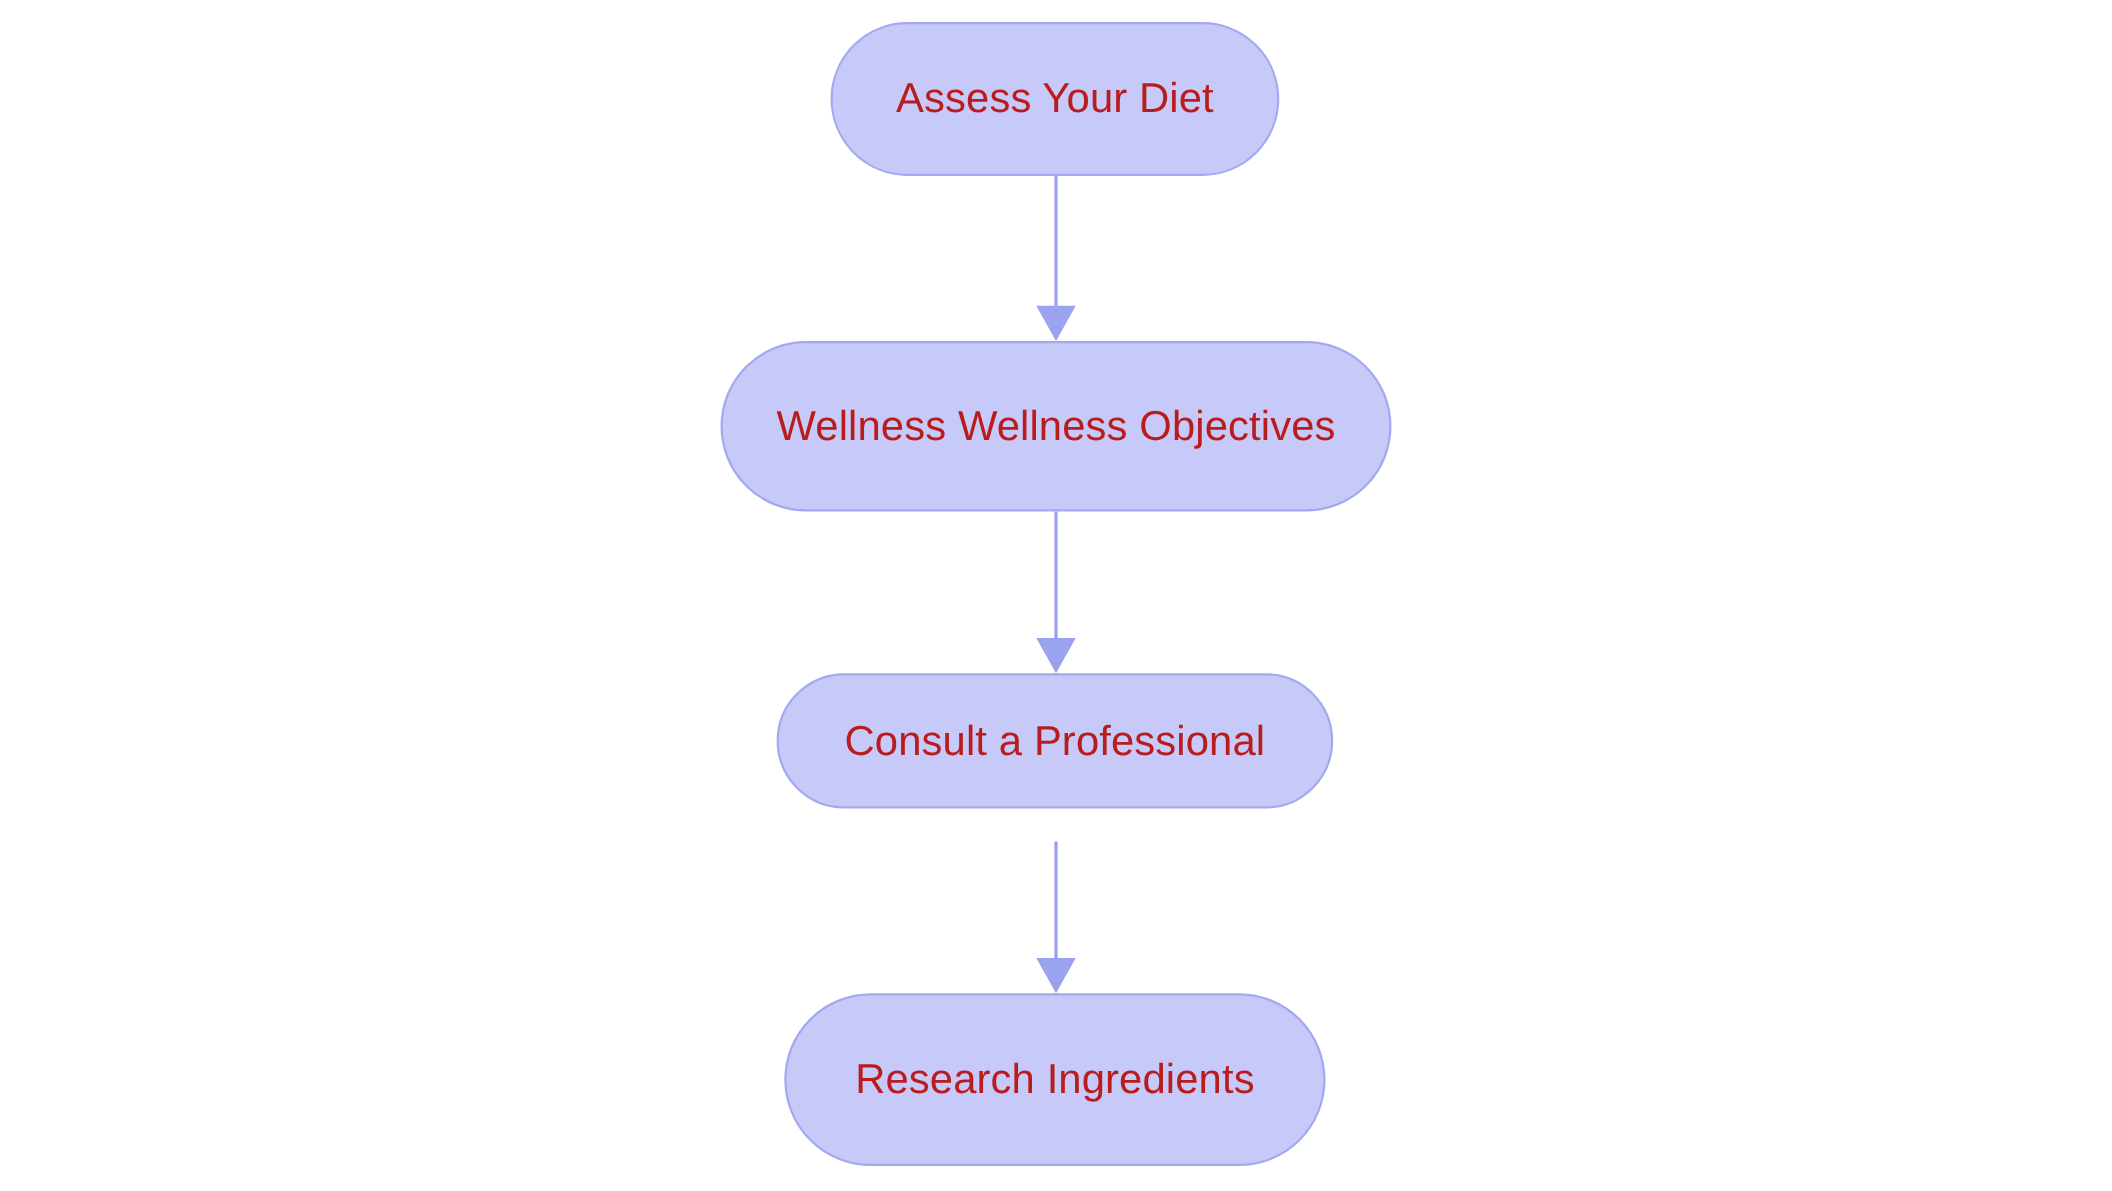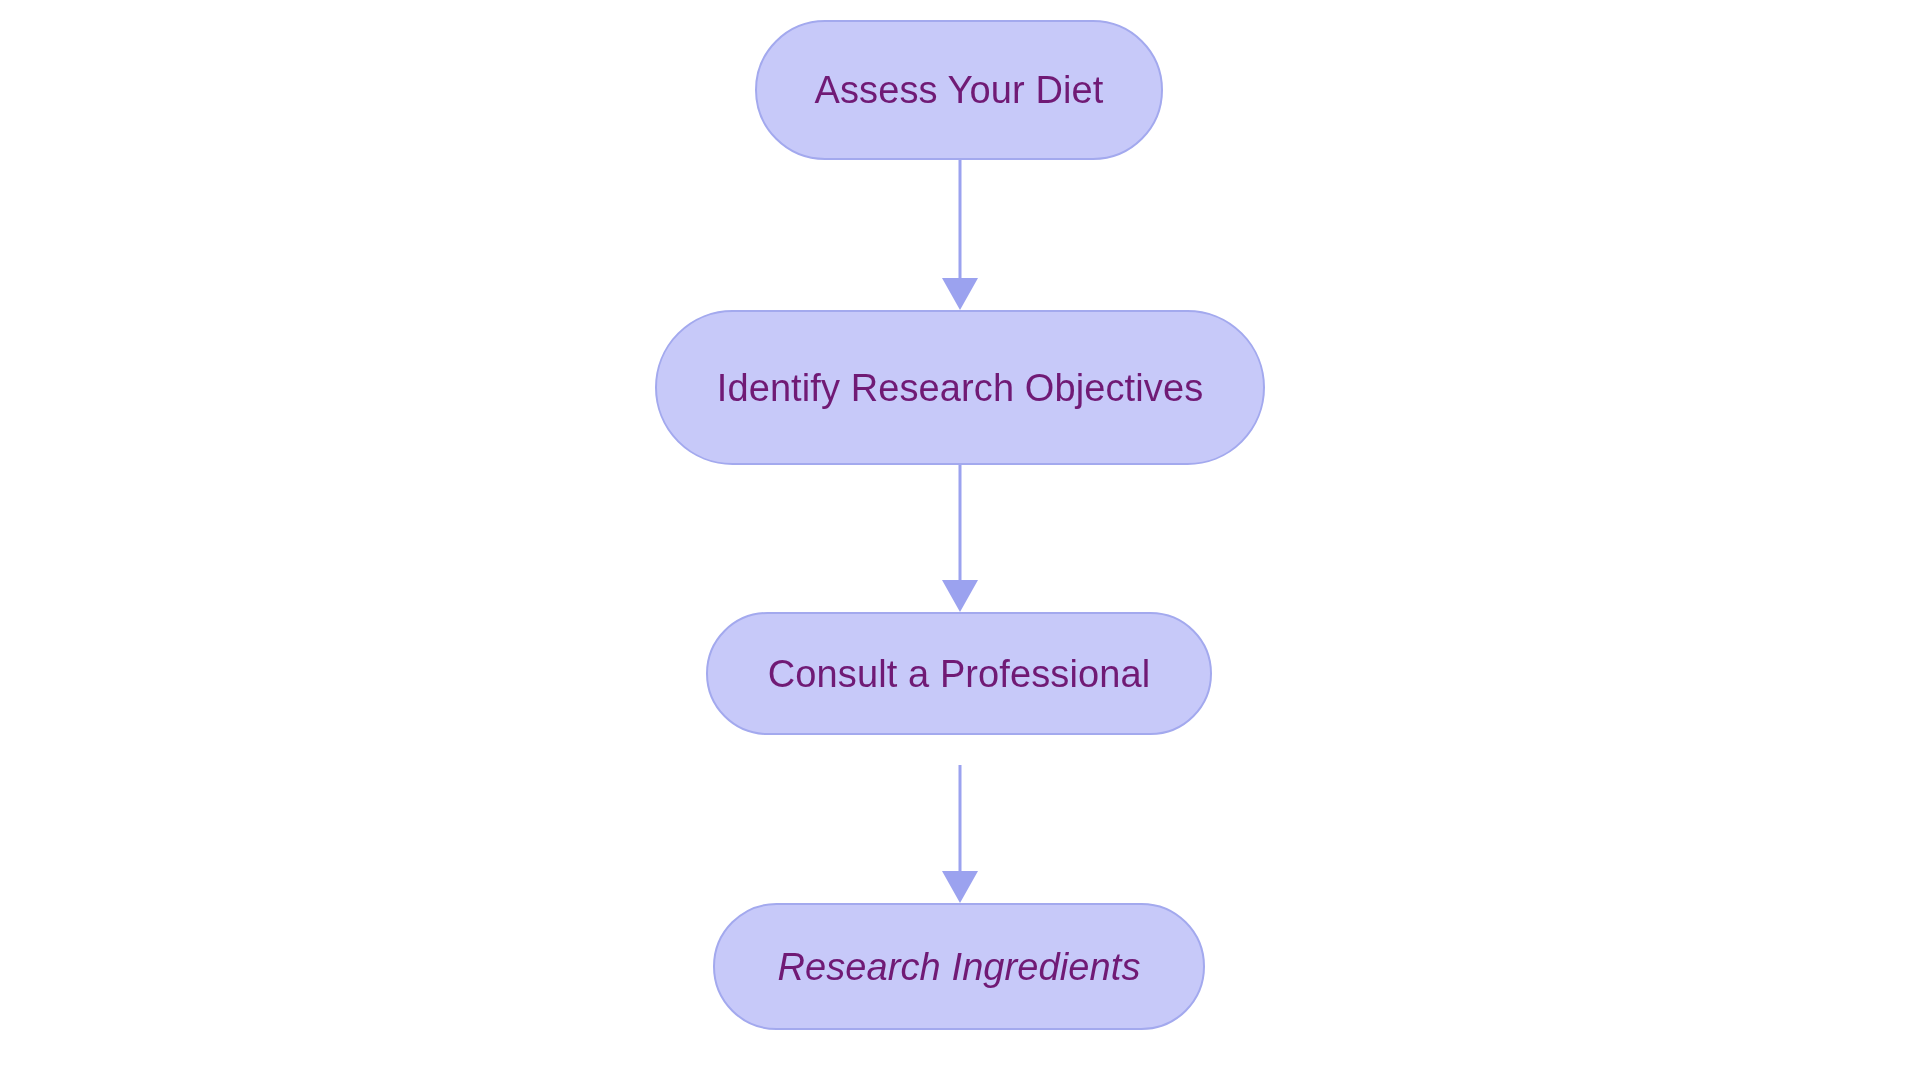--- a/index.html
+++ b/index.html
@@ -32,31 +32,31 @@
     box-sizing: border-box;
     display: flex;
     align-items: center;
     justify-content: center;
     background: #c7c9f9;
     border: 2px solid #a3a9ee;
     border-radius: 999px;
     transform: translateX(-50%);
   }
   .node-label {
-    color: #701a75;
+    color: #b91c1c;
     font-family: "Liberation Sans", sans-serif;
     font-weight: 400;
     white-space: nowrap;
     letter-spacing: 0.1px;
     line-height: 1;
   }
   .node-1 { left: 959px; top: 20px;  width: 408px; height: 140px; }
   .node-2 { left: 960px; top: 310px; width: 610px; height: 155px; }
   .node-3 { left: 959px; top: 612px; width: 506px; height: 123px; }
-  .node-4 { left: 959px; top: 903px; width: 492px; height: 127px; font-style: italic; }
+  .node-4 { left: 959px; top: 903px; width: 492px; height: 157px; }
 
   .node-1 .node-label { font-size: 38px; }
   .node-2 .node-label { font-size: 38px; }
   .node-3 .node-label { font-size: 38px; }
   .node-4 .node-label { font-size: 38px; }
 
   
   .connector {
     position: absolute;
     transform: translateX(-50%);
@@ -97,21 +97,21 @@
     <div class="node node-1">
       <span class="node-label">Assess Your Diet</span>
     </div>
 
     <div class="connector conn-1">
       <div class="line"></div>
       <div class="arrowhead"></div>
     </div>
 
     <div class="node node-2">
-      <span class="node-label">Identify Research Objectives</span>
+      <span class="node-label">Wellness Wellness Objectives</span>
     </div>
 
     <div class="connector conn-2">
       <div class="line"></div>
       <div class="arrowhead"></div>
     </div>
 
     <div class="node node-3">
       <span class="node-label">Consult a Professional</span>
     </div>

